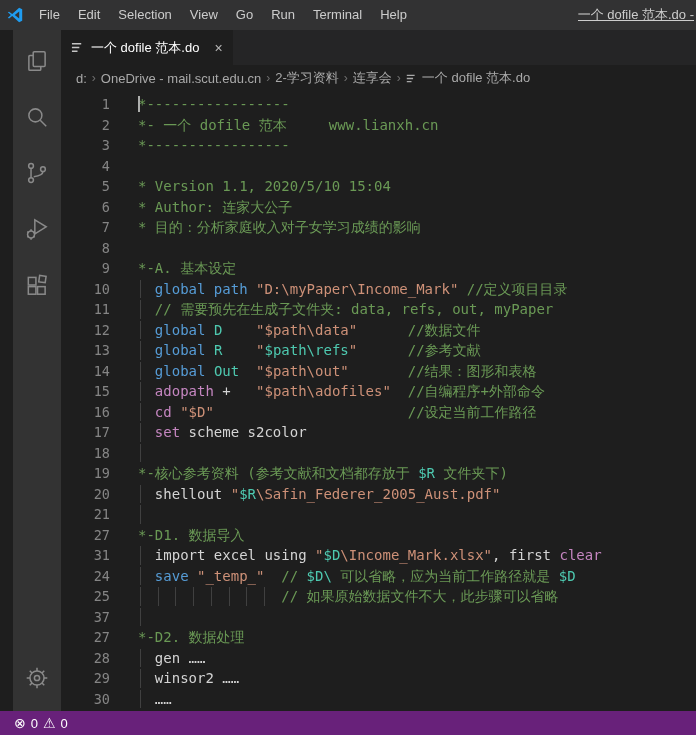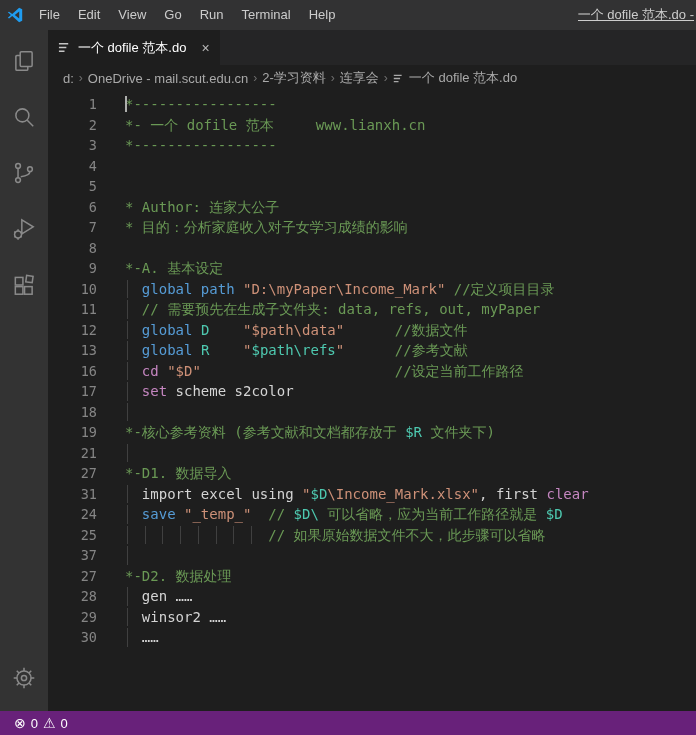--- a/index.html
+++ b/index.html
@@ -15,21 +15,21 @@
   .window{width:696px;height:735px;display:flex;flex-direction:column;}
   
   .titlebar{height:30px;background:var(--title_bar_bg);display:flex;align-items:center;
     color:var(--text);font-size:13px;flex:0 0 30px;position:relative;}
   .logo{width:30px;display:flex;justify-content:center;align-items:center;}
   .menubar{display:flex;align-items:center;height:100%;}
   .menu-item{padding:0 9px;line-height:30px;cursor:default;}
   .wintitle{position:absolute;right:2px;top:0;line-height:30px;white-space:nowrap;
     overflow:hidden;max-width:150px;color:var(--text);text-decoration:underline;}
   
-  .main{flex:1 1 auto;display:flex;min-height:0;}
+  .main{flex:1 1 auto;display:flex;min-height:0;margin-left:13px;}
   .activitybar{width:48px;background:var(--activity_bar_bg);display:flex;
     flex-direction:column;align-items:center;flex:0 0 48px;}
   .ab-icon{width:48px;height:50px;display:flex;align-items:center;justify-content:center;
     margin-top:6px;}
   .ab-icon svg{stroke:var(--icon);fill:none;stroke-width:1.4;}
   .ab-bottom{margin-top:auto;margin-bottom:8px;}
   .content{flex:1 1 auto;display:flex;flex-direction:column;min-width:0;background:var(--editor_bg);}
   
   .tabstrip{height:35px;background:var(--tab_strip_bg);display:flex;flex:0 0 35px;}
   .tab{display:flex;align-items:center;padding:0 10px;background:var(--editor_bg);
@@ -65,20 +65,21 @@
 
   <div class="titlebar">
     <span class="logo">
       <svg width="18" height="18" viewBox="0 0 24 24">
         <path fill="#1f9cf0" d="M17.5 2.2 8.3 10.7 4.1 7.5 2.4 8.4 6.5 12l-4.1 3.6 1.7.9 4.2-3.2 9.2 8.5 4.1-2V4.2l-4.1-2zM17.6 7.2v9.6L11.7 12l5.9-4.8z"></path>
       </svg>
     </span>
     <nav class="menubar" id="menubar">
         <span class="menu-item">File</span>
         <span class="menu-item">Edit</span>
+        <span class="menu-item">Selection</span>
         <span class="menu-item">View</span>
         <span class="menu-item">Go</span>
         <span class="menu-item">Run</span>
         <span class="menu-item">Terminal</span>
         <span class="menu-item">Help</span>
       </nav>
     <span class="wintitle">一个 dofile 范本.do -</span>
   </div>
 
   <div class="main">
@@ -170,20 +171,21 @@
           <div class="line">
             <span class="ln">3</span>
             <span class="code"><span class="cm">*-----------------</span></span>
           </div>
           <div class="line">
             <span class="ln">4</span>
             <span class="code"></span>
           </div>
           <div class="line">
             <span class="ln">5</span>
+            <span class="code"><span class="cm">* Version 1.1, 2020/5/10 15:04</span></span>
           </div>
           <div class="line">
             <span class="ln">6</span>
             <span class="code"><span class="cm">* Author: 连家大公子</span></span>
           </div>
           <div class="line">
             <span class="ln">7</span>
             <span class="code"><span class="cm">* 目的：分析家庭收入对子女学习成绩的影响</span></span>
           </div>
           <div class="line">
@@ -204,34 +206,46 @@
           </div>
           <div class="line">
             <span class="ln">12</span>
             <span class="code"><i class="g" style="left: 2px;"></i><span class="pl">  </span><span class="kw">global</span><span class="pl"> </span><span class="ty">D</span><span class="pl">    </span><span class="st">"$path\data"</span><span class="pl">      </span><span class="cm">//数据文件</span></span>
           </div>
           <div class="line">
             <span class="ln">13</span>
             <span class="code"><i class="g" style="left: 2px;"></i><span class="pl">  </span><span class="kw">global</span><span class="pl"> </span><span class="ty">R</span><span class="pl">    </span><span class="st">"</span><span class="ty">$path\refs</span><span class="st">"</span><span class="pl">      </span><span class="cm">//参考文献</span></span>
           </div>
           <div class="line">
+            <span class="ln">14</span>
+            <span class="code"><i class="g" style="left: 2px;"></i><span class="pl">  </span><span class="kw">global</span><span class="pl"> </span><span class="ty">Out</span><span class="pl">  </span><span class="st">"$path\out"</span><span class="pl">       </span><span class="cm">//结果：图形和表格</span></span>
+          </div>
+          <div class="line">
+            <span class="ln">15</span>
+            <span class="code"><i class="g" style="left: 2px;"></i><span class="pl">  </span><span class="mg">adopath</span><span class="pl"> +   </span><span class="st">"$path\adofiles"</span><span class="pl">  </span><span class="cm">//自编程序+外部命令</span></span>
+          </div>
+          <div class="line">
             <span class="ln">16</span>
             <span class="code"><i class="g" style="left: 2px;"></i><span class="pl">  </span><span class="mg">cd</span><span class="pl"> </span><span class="st">"$D"</span><span class="pl">                       </span><span class="cm">//设定当前工作路径</span></span>
           </div>
           <div class="line">
             <span class="ln">17</span>
             <span class="code"><i class="g" style="left: 2px;"></i><span class="pl">  </span><span class="mg">set</span><span class="pl"> scheme s2color</span></span>
           </div>
           <div class="line">
             <span class="ln">18</span>
             <span class="code"><i class="g" style="left: 2px;"></i></span>
           </div>
           <div class="line">
             <span class="ln">19</span>
             <span class="code"><span class="cm">*-核心参考资料 (参考文献和文档都存放于 </span><span class="ty">$R</span><span class="cm"> 文件夹下)</span></span>
+          </div>
+          <div class="line">
+            <span class="ln">20</span>
+            <span class="code"><i class="g" style="left: 2px;"></i><span class="pl">  shellout </span><span class="st">"</span><span class="ty">$R</span><span class="st">\Safin_Federer_2005_Aust.pdf"</span></span>
           </div>
           <div class="line">
             <span class="ln">21</span>
             <span class="code"><i class="g" style="left: 2px;"></i></span>
           </div>
           <div class="line">
             <span class="ln">27</span>
             <span class="code"><span class="cm">*-D1. 数据导入</span></span>
           </div>
           <div class="line">

